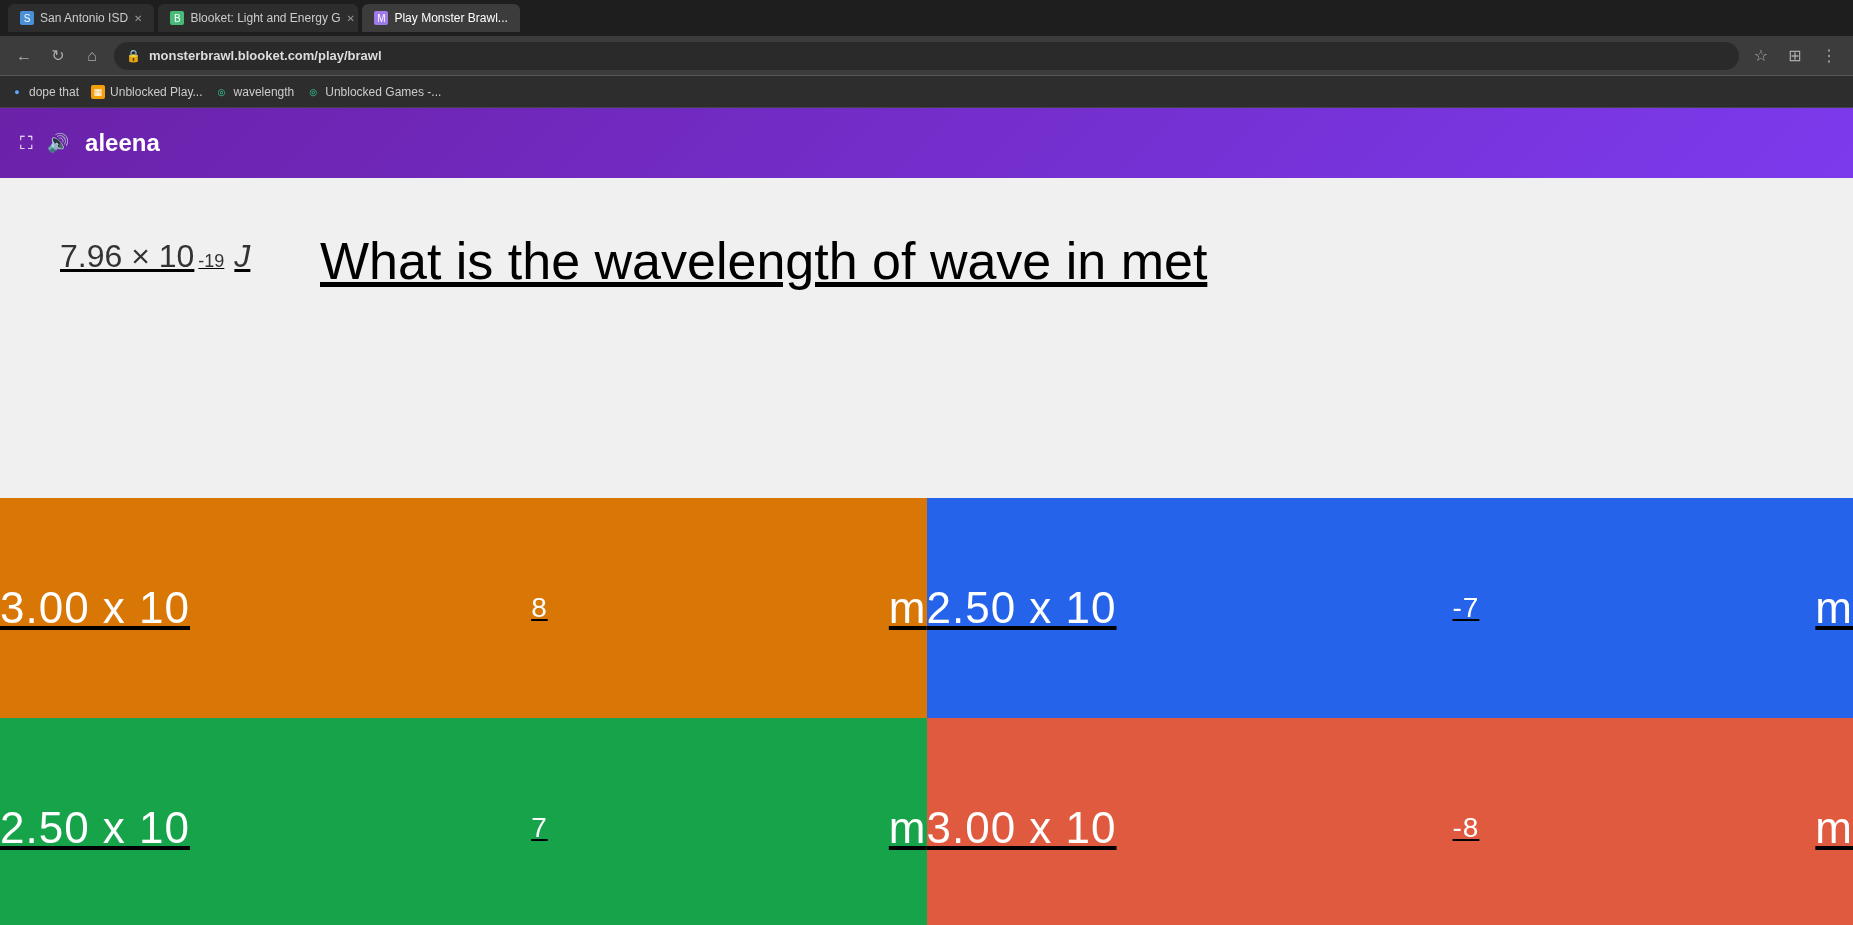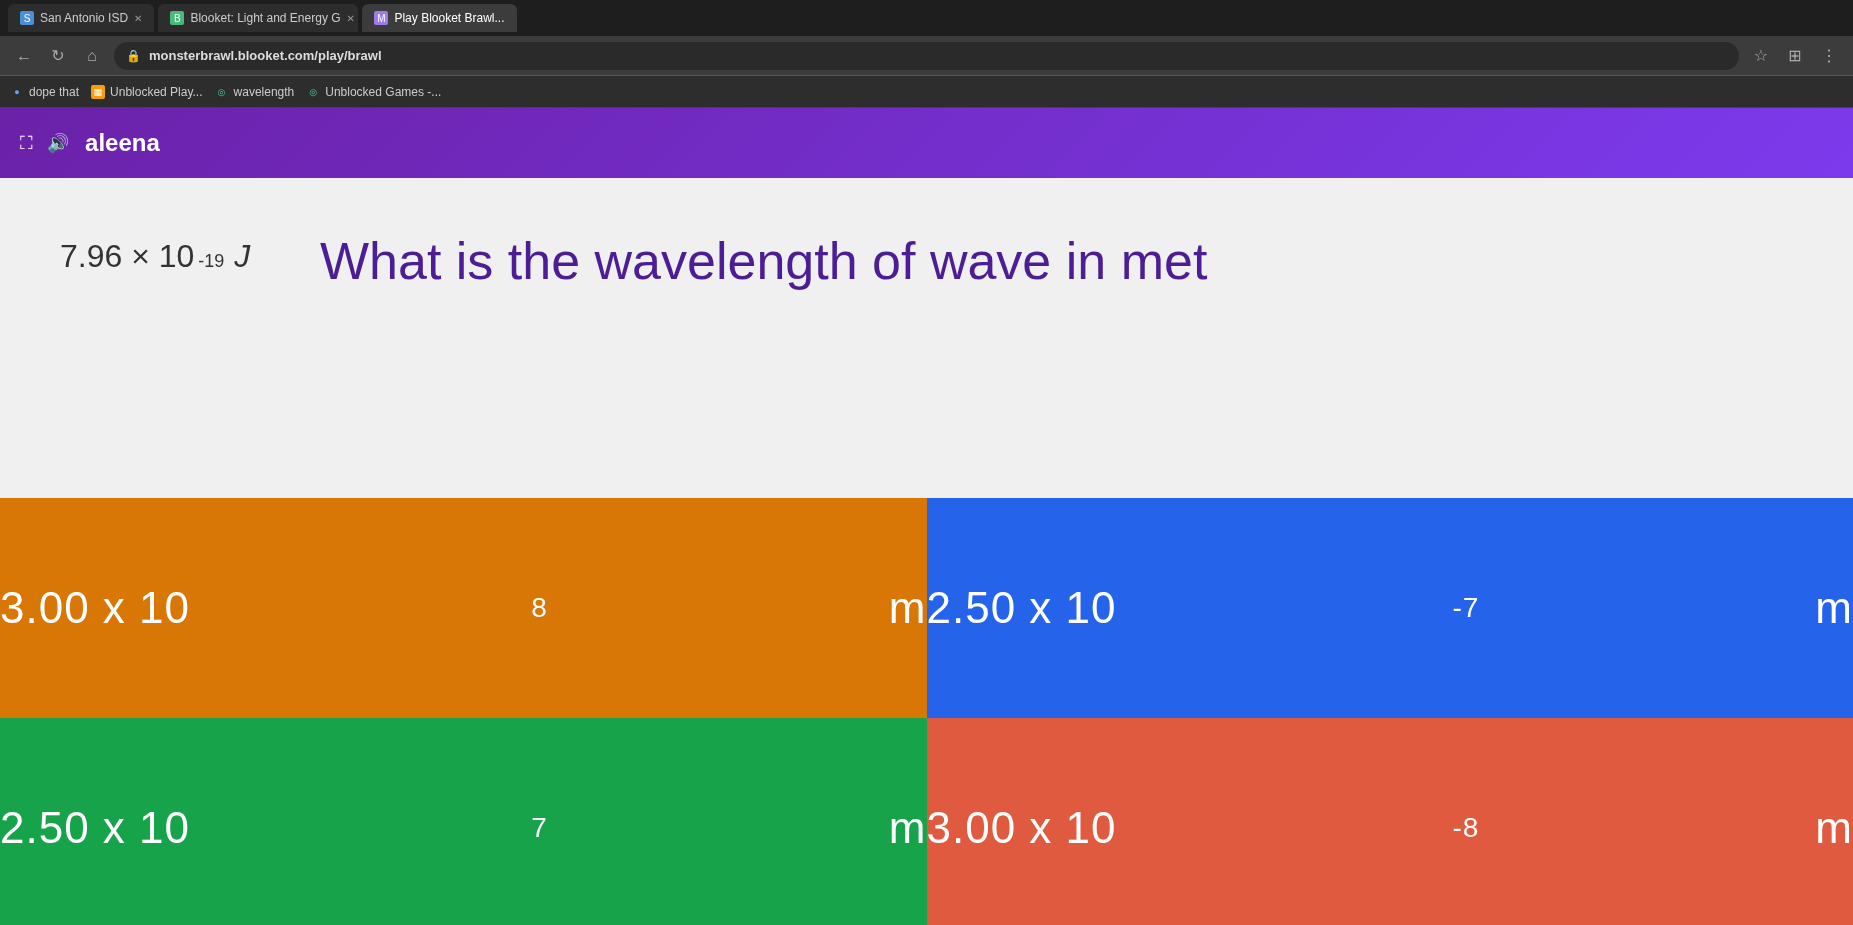--- a/index.html
+++ b/index.html
@@ -195,21 +195,21 @@
     }
 
     .superscript {
       font-size: 18px;
       vertical-align: super;
       line-height: 0;
     }
 
     .question-text {
       font-size: 52px;
-      color: #4c1d95;
+      color: #000000;
       line-height: 1.3;
       flex: 1;
       padding-top: 10px;
     }
 
     
     .answer-grid {
       display: grid;
       grid-template-columns: 1fr 1fr;
       grid-template-rows: 1fr 1fr;
@@ -247,41 +247,42 @@
     .answer-exp {
       font-size: 28px;
       vertical-align: super;
       line-height: 0;
     }
 
     .content-wrapper {
       display: flex;
       flex-direction: column;
       height: calc(925px - 108px - 70px);
+      text-decoration: underline;
     }
   </style>
 </head>
 <body>
 
 <div class="browser-chrome">
 
   <div class="tab-bar">
     <div class="tab">
       <span class="tab-favicon" style="background:#4a90d9; color:white;">S</span>
       <span>San Antonio ISD</span>
       <span class="tab-close">✕</span>
     </div>
     <div class="tab">
       <span class="tab-favicon" style="background:#48bb78; color:white;">B</span>
       <span>Blooket: Light and Energy G</span>
       <span class="tab-close">✕</span>
     </div>
     <div class="tab active">
       <span class="tab-favicon" style="background:#9f7aea; color:white;">M</span>
-      <span>Play Blooket Brawl...</span>
+      <span>Play Monster Brawl...</span>
     </div>
   </div>
 
   <div class="address-bar">
     <span class="nav-btn">←</span>
     <span class="nav-btn">↻</span>
     <span class="nav-btn">⌂</span>
     <div class="url-box">
       <span class="url-icon">🔒</span>
       <span class="url-text">monsterbrawl.blooket.com/play/brawl</span>

